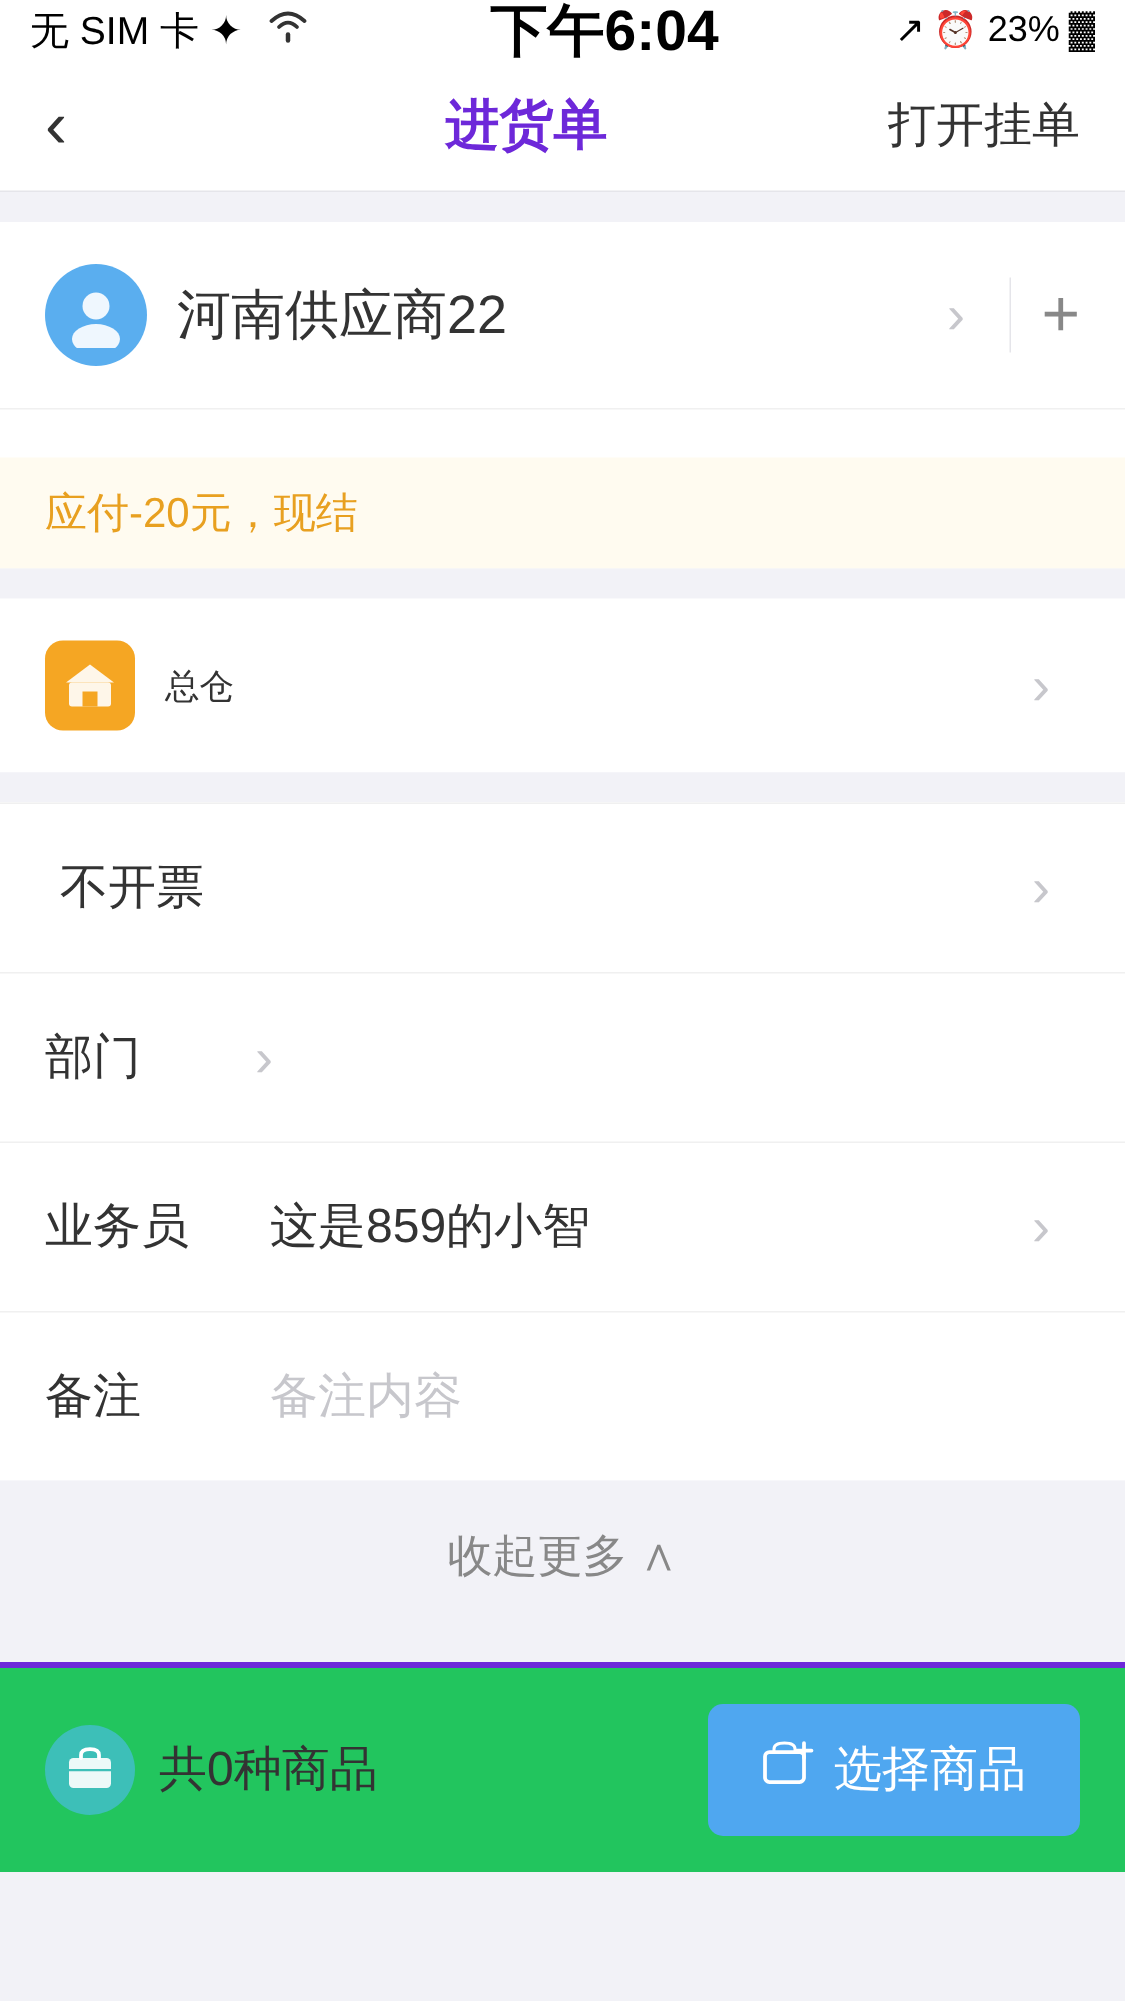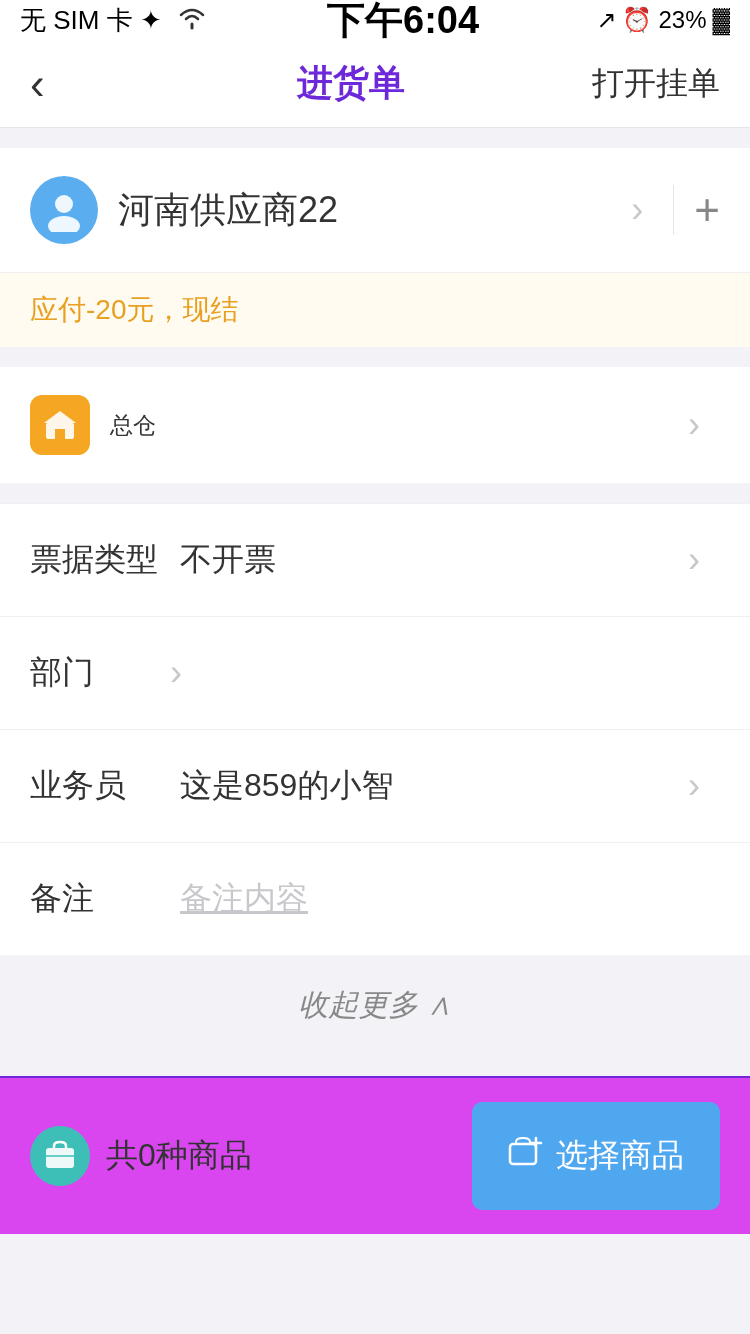--- a/index.html
+++ b/index.html
@@ -16,21 +16,21 @@
     .status-bar {
       height: 40px;
       background: #fff;
       display: flex;
       align-items: center;
       justify-content: space-between;
       padding: 0 20px;
       font-size: 26px;
       font-weight: 500;
     }
-    .status-left { display: flex; align-items: center; gap: 12px; }
+    .status-left { display: flex; gap: 12px; }
     .status-center { font-size: 38px; font-weight: 600; }
     .status-right { display: flex; align-items: center; gap: 6px; font-size: 24px; }
 
     
     .nav-bar {
       height: 88px;
       background: #fff;
       display: flex;
       align-items: center;
       justify-content: space-between;
@@ -105,20 +105,21 @@
       border-left: 1px solid #e5e5ea;
       margin-left: 10px;
     }
 
     
     .notice-row {
       background: #fffbf0;
       padding: 18px 30px;
       font-size: 28px;
       color: #e8a020;
+      margin-top: 32px;
     }
 
     
     .warehouse-row {
       display: flex;
       align-items: center;
       padding: 28px 30px;
       cursor: pointer;
     }
     .warehouse-icon-wrap {
@@ -153,45 +154,43 @@
       flex-shrink: 0;
     }
     .form-value {
       flex: 1;
       font-size: 32px;
       color: #333;
       padding-left: 10px;
     }
     .form-value.placeholder {
       color: #c7c7cc;
-      text-decoration: underline;
     }
 
     
     .collapse-row {
       display: flex;
       align-items: center;
       justify-content: center;
       padding: 30px;
       background: #f2f2f7;
       cursor: pointer;
-      font-style: italic;
     }
     .collapse-text {
       font-size: 30px;
       color: #888;
     }
 
     
     .bottom-bar {
       display: flex;
       align-items: center;
       padding: 24px 30px;
-      background: #d946ef;
-      border-top: 2px solid #6d28d9;
+      background: #22c55e;
+      border-top: 4px solid #6d28d9;
       justify-content: space-between;
     }
     .product-count-wrap {
       display: flex;
       align-items: center;
       gap: 16px;
     }
     .product-icon-wrap {
       width: 60px;
       height: 60px;
@@ -203,21 +202,21 @@
     }
     .product-count-text {
       font-size: 32px;
       color: #333;
     }
     .select-product-btn {
       background: #4fa7f0;
       color: #fff;
       border: none;
       border-radius: 10px;
-      padding: 32px 36px;
+      padding: 22px 36px;
       font-size: 32px;
       cursor: pointer;
       display: flex;
       align-items: center;
       gap: 12px;
     }
 
     
     .page-bg {
       flex: 1;
@@ -285,21 +284,20 @@
     <div class="warehouse-name">总仓</div>
     <div class="chevron-icon">›</div>
   </div>
 </div>
 
 <div class="section-divider"></div>
 
 <div class="card-section">
 
   <div class="form-row">
-    <div class="form-label">票据类型</div>
     <div class="form-value">不开票</div>
     <div class="chevron-icon">›</div>
   </div>
 
   <div class="form-row">
     <div class="form-label">部门</div>
     <div class="chevron-icon">›</div>
   </div>
 
   <div class="form-row">

